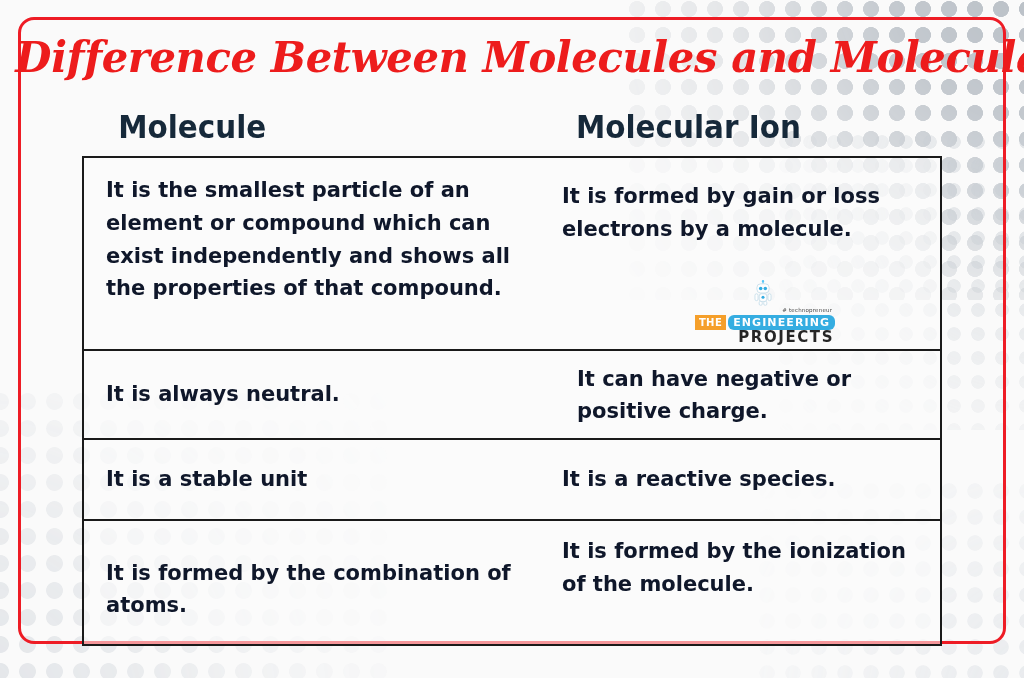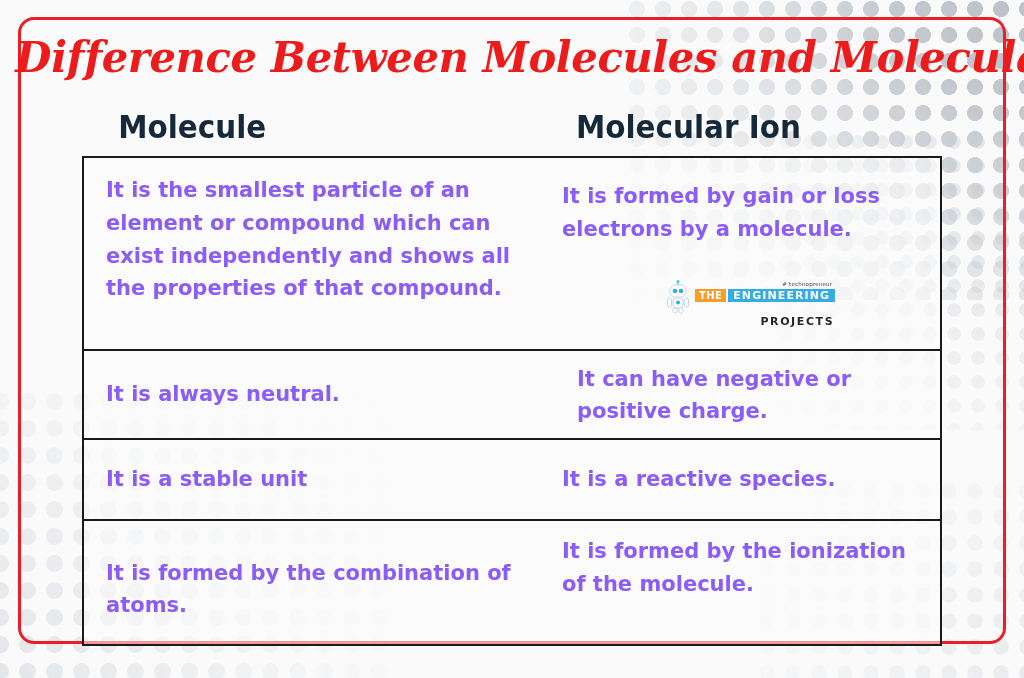--- a/index.html
+++ b/index.html
@@ -137,21 +137,21 @@
     display: flex;
     border-bottom: 2px solid #1a1a1a;
     position: relative;
   }
   .row:last-child { border-bottom: none; }
 
   .cell {
     box-sizing: border-box;
     display: flex;
     align-items: center;
-    color: #8b5cf6;
+    color: #0f172a;
     font-family: "DejaVu Sans", sans-serif;
     font-weight: bold;
     font-size: 21px;
     line-height: 1.56;
   }
   .cell-left  { width: 478px; padding: 10px 14px 10px 22px; }
   .cell-right { width: 378px; padding: 10px 10px 10px 0px; }
   .cell .txt { display: block; }
 
   .row-1 { height: 191px; }
@@ -162,26 +162,28 @@
   .row-1 .cell-right { align-items: flex-start; padding-top: 22px; }
   .row-1 .cell-left  { align-items: flex-start; padding-top: 16px; }
   .row-2 .cell-right { align-items: flex-end; }
   .row-3 .cell-right { align-items: flex-start; padding-top: 14px; }
   .row-3 .cell-left  { align-items: flex-end; padding-bottom: 22px; }
   .row-4 .cell       { align-items: center; }
 
   
   .logo {
     position: absolute;
-    left: 581px;
+    left: 605px;
     top: 122px;
     width: 152px;
     height: 46px;
     display: flex;
+    align-items: center;
     opacity: 0.95;
+    flex-direction: column;
   }
   .logo-robot {
     width: 26px;
     height: 34px;
     flex: 0 0 26px;
     margin-right: 4px;
   }
   .logo-text {
     display: flex;
     flex-direction: column;
@@ -212,29 +214,30 @@
     background: #2BA9E0;
     color: #ffffff;
     font-family: "DejaVu Sans", sans-serif;
     font-weight: bold;
     font-size: 11px;
     letter-spacing: 1.1px;
     padding: 0 5px;
     margin-left: 2px;
     display: flex;
     align-items: center;
+    border-radius: 6px;
   }
   .logo-proj {
     font-family: "DejaVu Sans", sans-serif;
     font-weight: bold;
-    font-size: 11px;
+    font-size: 15px;
     color: #1a1a1a;
     letter-spacing: 1.6px;
     line-height: 12px;
-    margin-top: 14px;
+    margin-top: 1px;
     margin-right: 1px;
   }
 </style>
 </head>
 <body>
 
 <div id="page">
 
   <div class="dots dots-tr"></div>
   <div class="dots dots-tr2"></div>

